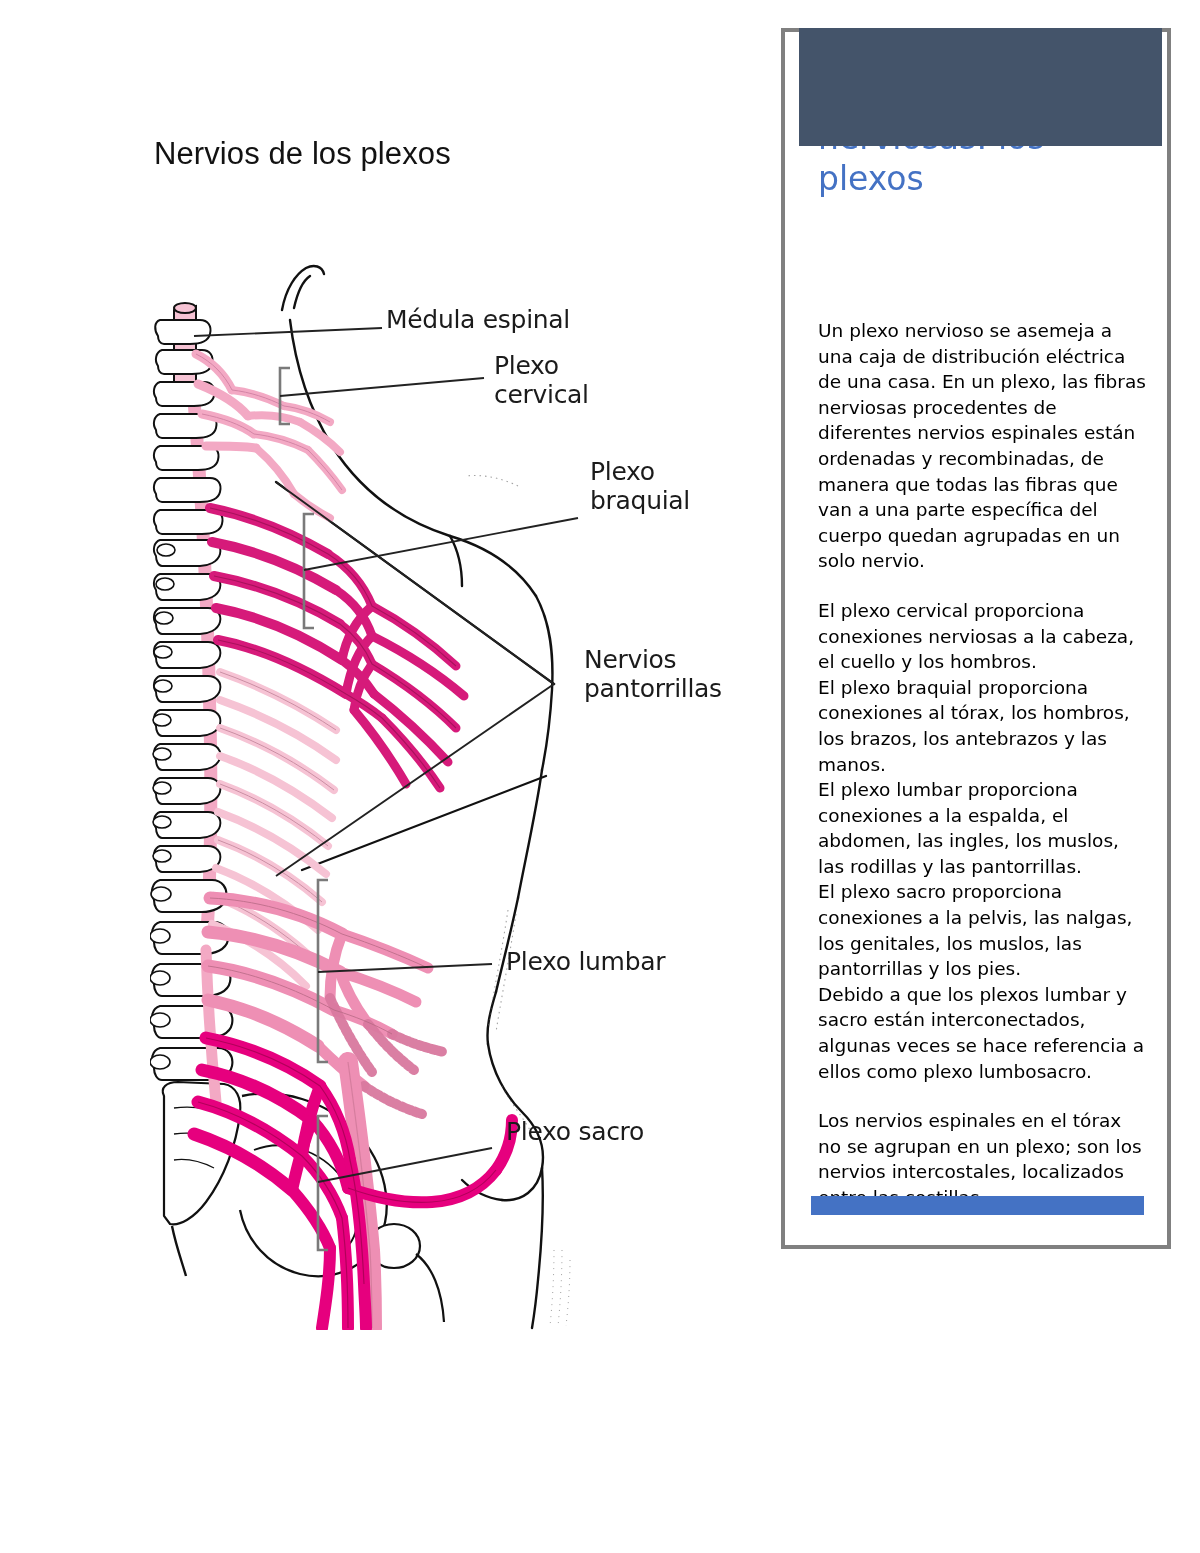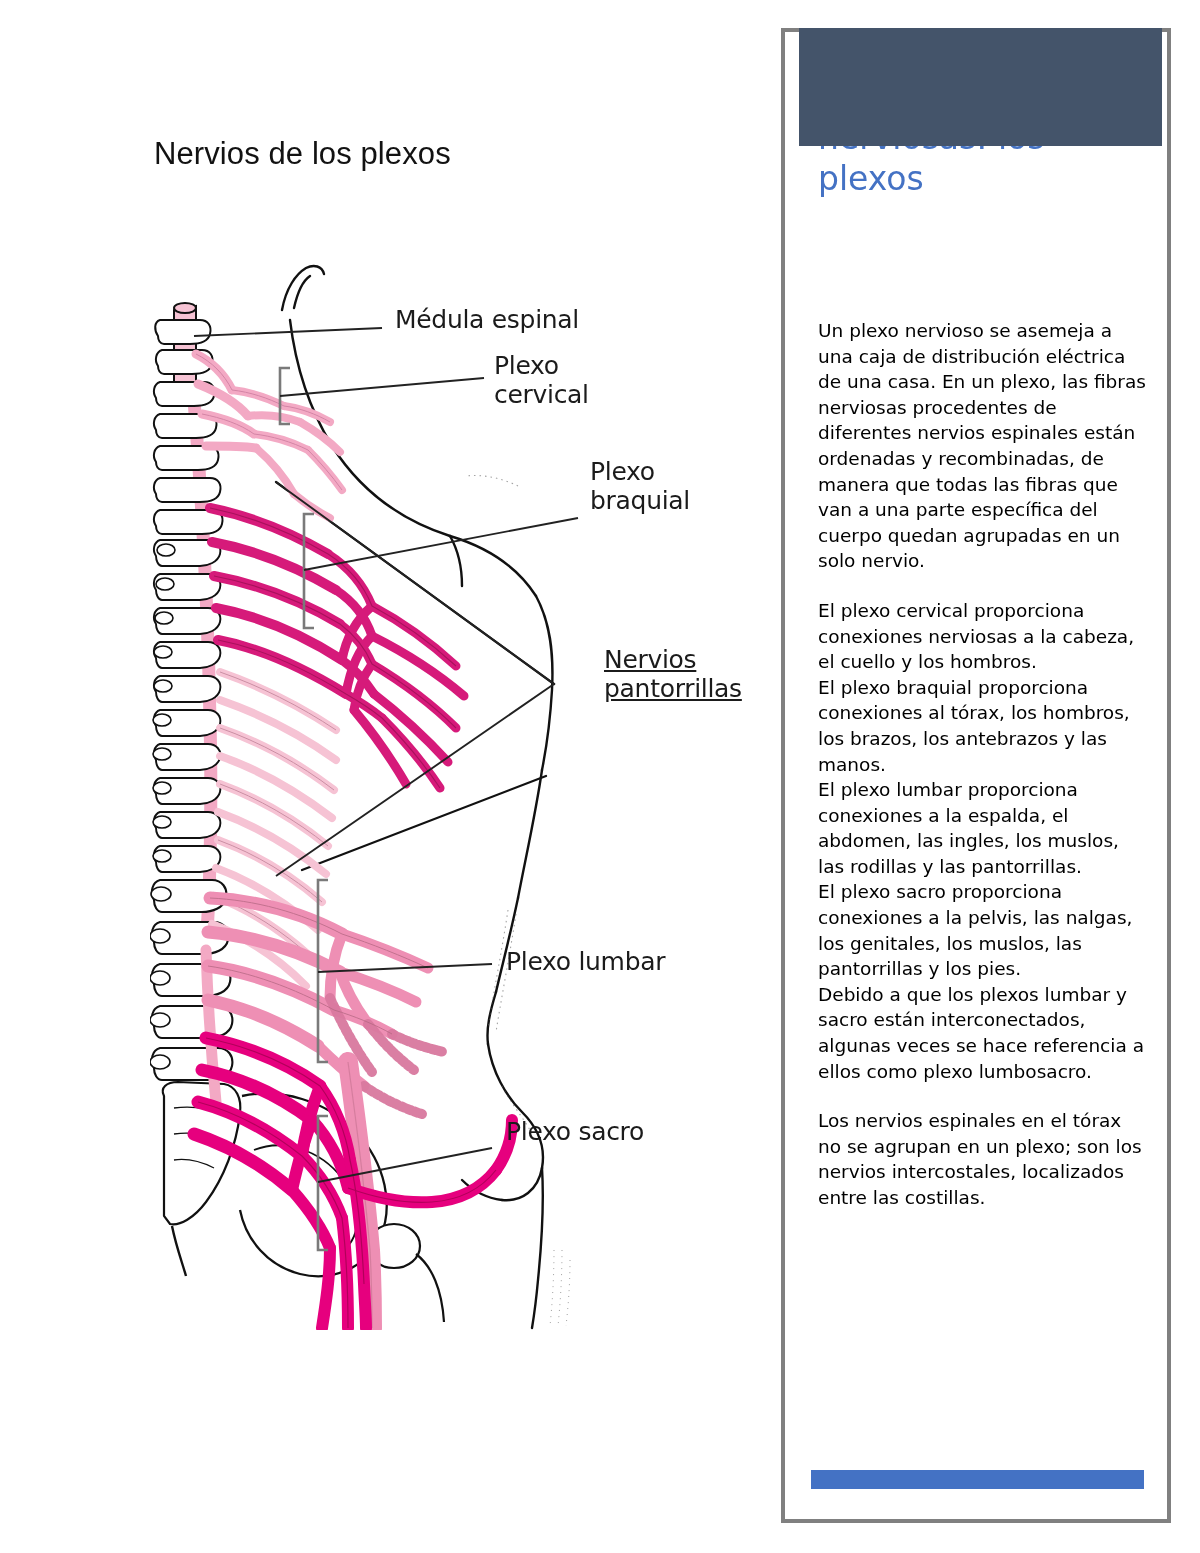--- a/index.html
+++ b/index.html
@@ -53,21 +53,21 @@
     white-space: pre;
     letter-spacing: -0.3px;
   }
 
   
   #sidebar {
     position: absolute;
     left: 781px;
     top: 28px;
     width: 390px;
-    height: 1495px;
+    height: 1221px;
     box-sizing: border-box;
     border: 4px solid #808080;
     background: #ffffff;
   }
   #sidebar-inner {
     position: absolute;
     left: 0; top: 0; right: 0; bottom: 0;
     background: #ffffff;
   }
 
@@ -407,27 +407,27 @@
         <path d="M126 232 L 404 434 L 126 626"></path>
 
         <path d="M168 722 L 342 714"></path>
 
         <path d="M168 932 L 342 898"></path>
       </g>
 
       </g>
     </svg>
 
-    <div class="fig-label" style="left:245px; top:56px;">Médula espinal</div>
+    <div class="fig-label" style="left:236px; top:56px;">Médula espinal</div>
 
     <div class="fig-label" style="left:344px; top:102px;"><span>Plexo</span><br><span>cervical</span></div>
 
     <div class="fig-label" style="left:440px; top:208px;"><span>Plexo</span><br><span>braquial</span></div>
 
-    <div class="fig-label" style="left:454px; top:396px;text-decoration:underline;"><span>Nervios</span><br><span>pantorrillas</span></div>
+    <div class="fig-label" style="left:434px; top:396px;"><span>Nervios</span><br><span>pantorrillas</span></div>
 
     <div class="fig-label" style="left:356px; top:698px;">Plexo lumbar</div>
 
     <div class="fig-label" style="left:356px; top:868px;">Plexo sacro</div>
   </div>
 </div>
 
 <div id="sidebar">
   <div id="sidebar-inner">
 

